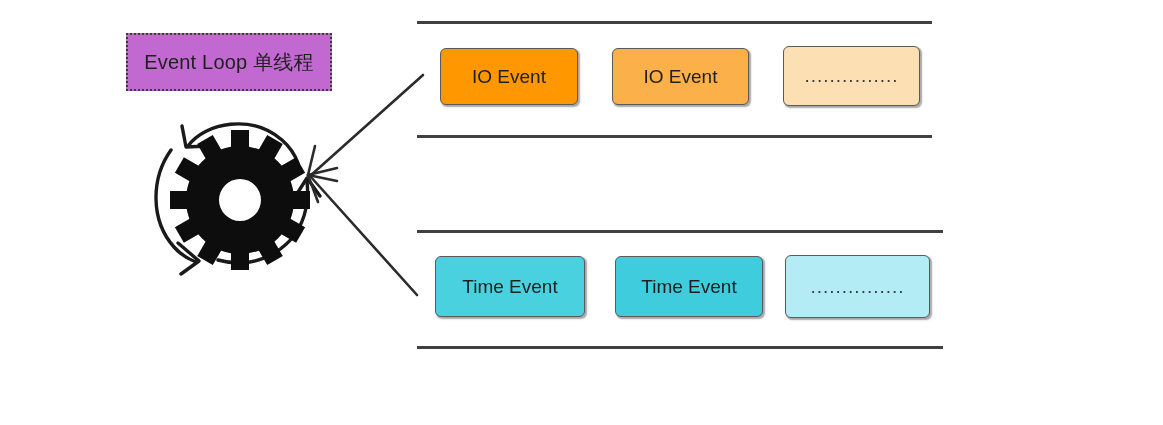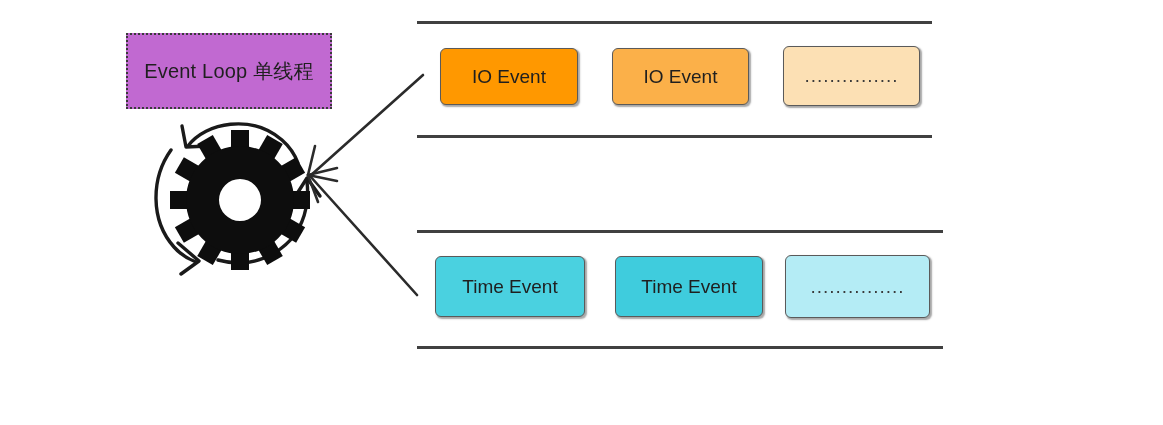--- a/index.html
+++ b/index.html
@@ -17,21 +17,21 @@
     background: #ffffff;
     overflow: hidden;
   }
 
   
   #event-loop-box {
     position: absolute;
     left: 126px;
     top: 33px;
     width: 206px;
-    height: 76px;
+    height: 58px;
     background: #C169D1;
     border: 2px dotted #3a3a3a;
     box-sizing: border-box;
     display: flex;
     align-items: center;
     justify-content: center;
   }
   #event-loop-box .label {
     font-size: 20px;
     color: #1f1f1f;

